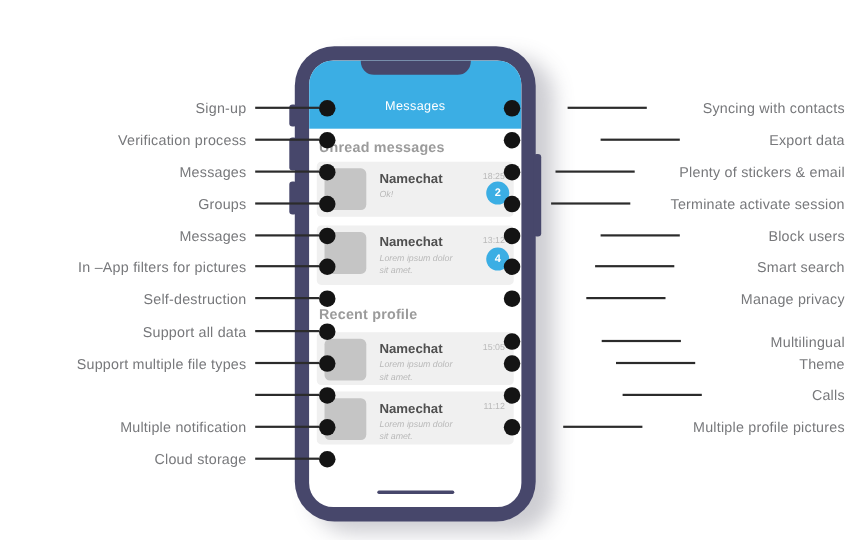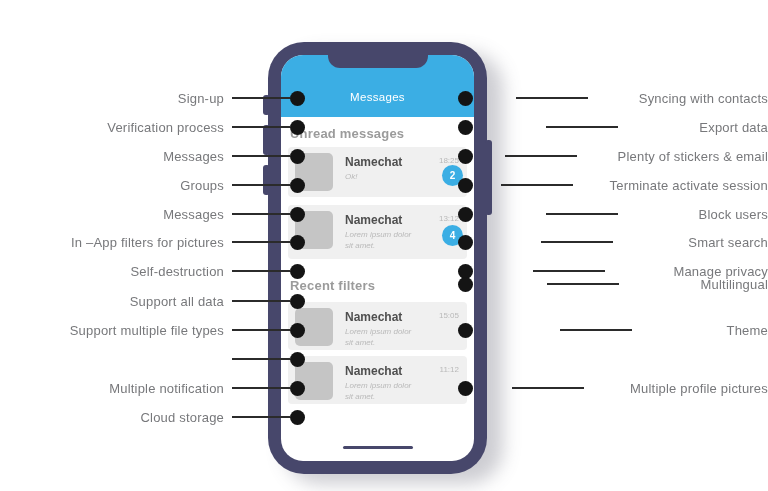--- a/index.html
+++ b/index.html
@@ -190,29 +190,34 @@
   <div class="feat feat-right" style="top:234px">
     <span class="feat-dot"></span>
     <span class="feat-line"></span>
     <span class="feat-label">Smart search</span>
   </div>
   <div class="feat feat-right" style="top:263px">
     <span class="feat-dot"></span>
     <span class="feat-line"></span>
     <span class="feat-label">Manage privacy</span>
   </div>
-  <div class="feat feat-right" style="top:276px">
+  <div class="feat feat-right" style="top:302px">
     <span class="feat-dot"></span>
     <span class="feat-line"></span>
     <span class="feat-label">Multilingual</span>
   </div>
   <div class="feat feat-right" style="top:322px">
     <span class="feat-dot"></span>
     <span class="feat-line"></span>
     <span class="feat-label">Theme</span>
+  </div>
+  <div class="feat feat-right" style="top:351px">
+    <span class="feat-dot"></span>
+    <span class="feat-line"></span>
+    <span class="feat-label">Calls</span>
   </div>
   <div class="feat feat-right" style="top:380px">
     <span class="feat-dot"></span>
     <span class="feat-line"></span>
     <span class="feat-label">Multiple profile pictures</span>
   </div>
 
   <div class="phone">
     <div class="side-btn btn-mute"></div>
     <div class="side-btn btn-volup"></div>
@@ -238,21 +243,21 @@
         </div>
 
         <div class="chat-card card-2">
           <div class="avatar"></div>
           <div class="chat-name">Namechat</div>
           <div class="chat-time">13:12</div>
           <div class="chat-msg">Lorem ipsum dolor sit amet.</div>
           <div class="badge">4</div>
         </div>
 
-        <div class="section-title sec2-title">Recent filters</div>
+        <div class="section-title sec2-title">Recent profile</div>
 
         <div class="chat-card card-3">
           <div class="avatar"></div>
           <div class="chat-name">Namechat</div>
           <div class="chat-time">15:05</div>
           <div class="chat-msg">Lorem ipsum dolor sit amet.</div>
         </div>
 
         <div class="chat-card card-4">
           <div class="avatar"></div>

